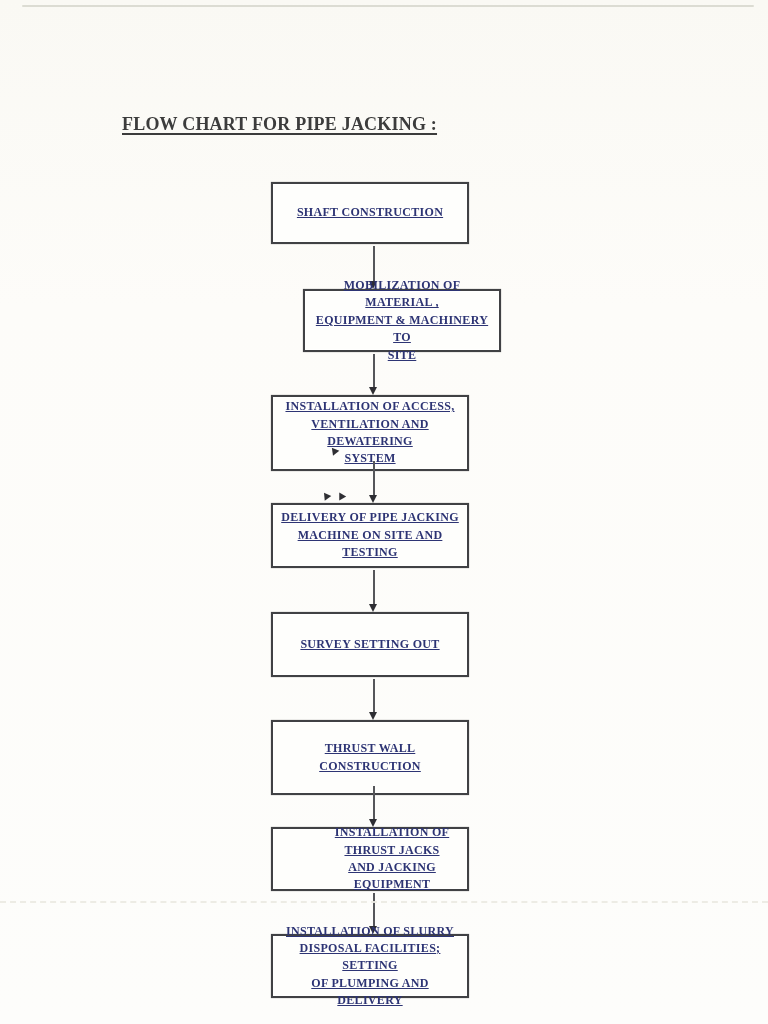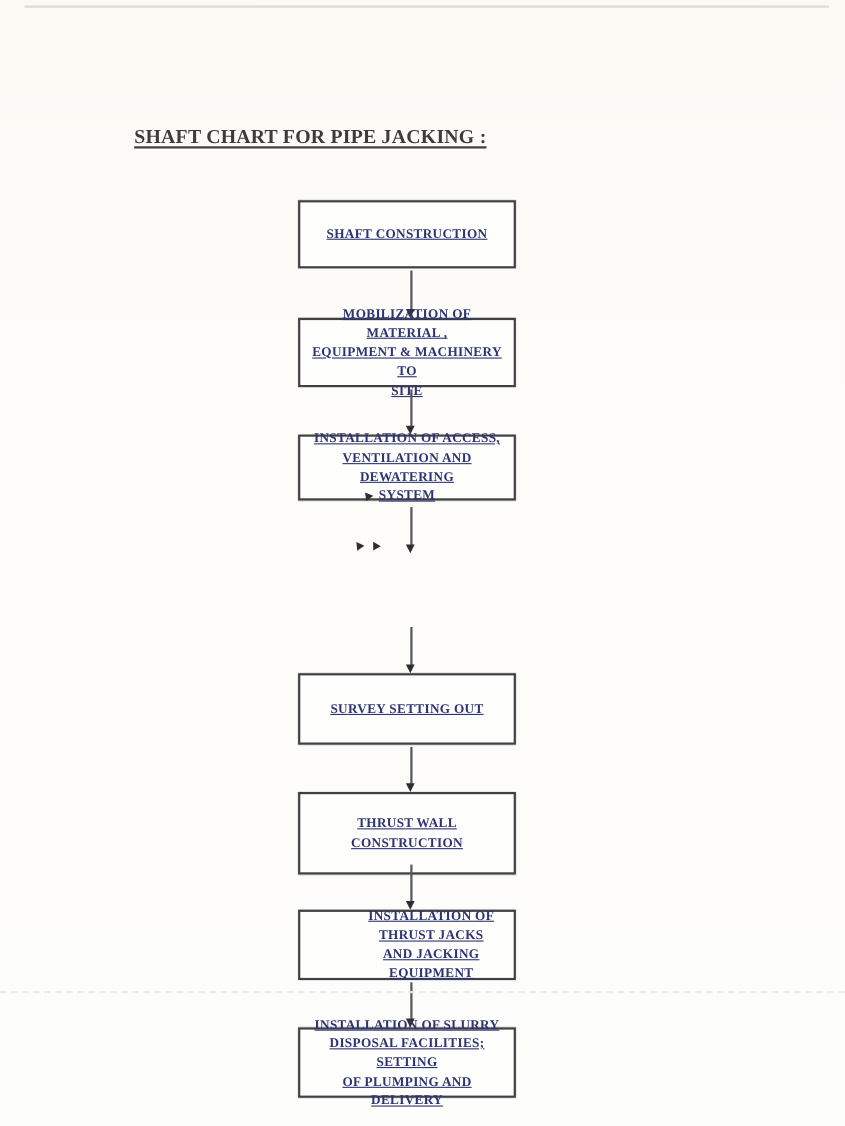--- a/index.html
+++ b/index.html
@@ -56,22 +56,22 @@
     font-size: 12px;
     font-weight: bold;
     color: #2d3474;
     letter-spacing: 0.3px;
     line-height: 1.45;
     white-space: pre-line;
     padding: 0 6px;
     text-decoration: underline;
   }
   .n1 { top: 182px; height: 62px; }
-  .n2 { top: 289px; height: 63px; }
-  .n3 { top: 395px; height: 60px; }
+  .n2 { top: 289px; height: 63px; margin-left: 32px; }
+  .n3 { top: 395px; height: 76px; }
   .n4 { top: 503px; height: 65px; }
   .n5 { top: 612px; height: 65px; align-items: center; }
   .n6 { top: 720px; height: 75px; }
   .n7 { top: 827px; height: 64px; padding-left: 44px; }
   .n8 { top: 934px; height: 64px; }
 
   .connector {
     position: absolute;
     left: 373px;
     width: 1.5px;
@@ -106,41 +106,45 @@
   .m2 { left: 322px; top: 492px; transform: rotate(-35deg); }
   .m3 { left: 337px; top: 492px; transform: rotate(-30deg); }
 </style>
 </head>
 <body>
 
 <div class="page">
 
   <div class="scan-line-top"></div>
 
-  <div class="title">SHAFT CHART FOR PIPE JACKING :</div>
+  <div class="title">FLOW CHART FOR PIPE JACKING :</div>
 
   <div class="box n1">
     <span class="lbl">SHAFT CONSTRUCTION</span>
   </div>
   <div class="connector c1"></div>
 
   <div class="box n2">
     <span class="lbl">MOBILIZATION OF MATERIAL ,
 EQUIPMENT &amp; MACHINERY TO
 SITE</span>
   </div>
   <div class="connector c2"></div>
 
   <div class="box n3">
     <span class="lbl">INSTALLATION OF ACCESS,
 VENTILATION AND DEWATERING
 SYSTEM</span>
   </div>
   <div class="connector c3"></div>
 
+  <div class="box n4">
+    <span class="lbl">DELIVERY OF PIPE JACKING
+MACHINE ON SITE AND TESTING</span>
+  </div>
   <div class="connector c4"></div>
 
   <div class="box n5">
     <span class="lbl">SURVEY SETTING OUT</span>
   </div>
   <div class="connector c5"></div>
 
   <div class="box n6">
     <span class="lbl">THRUST WALL CONSTRUCTION</span>
   </div>

